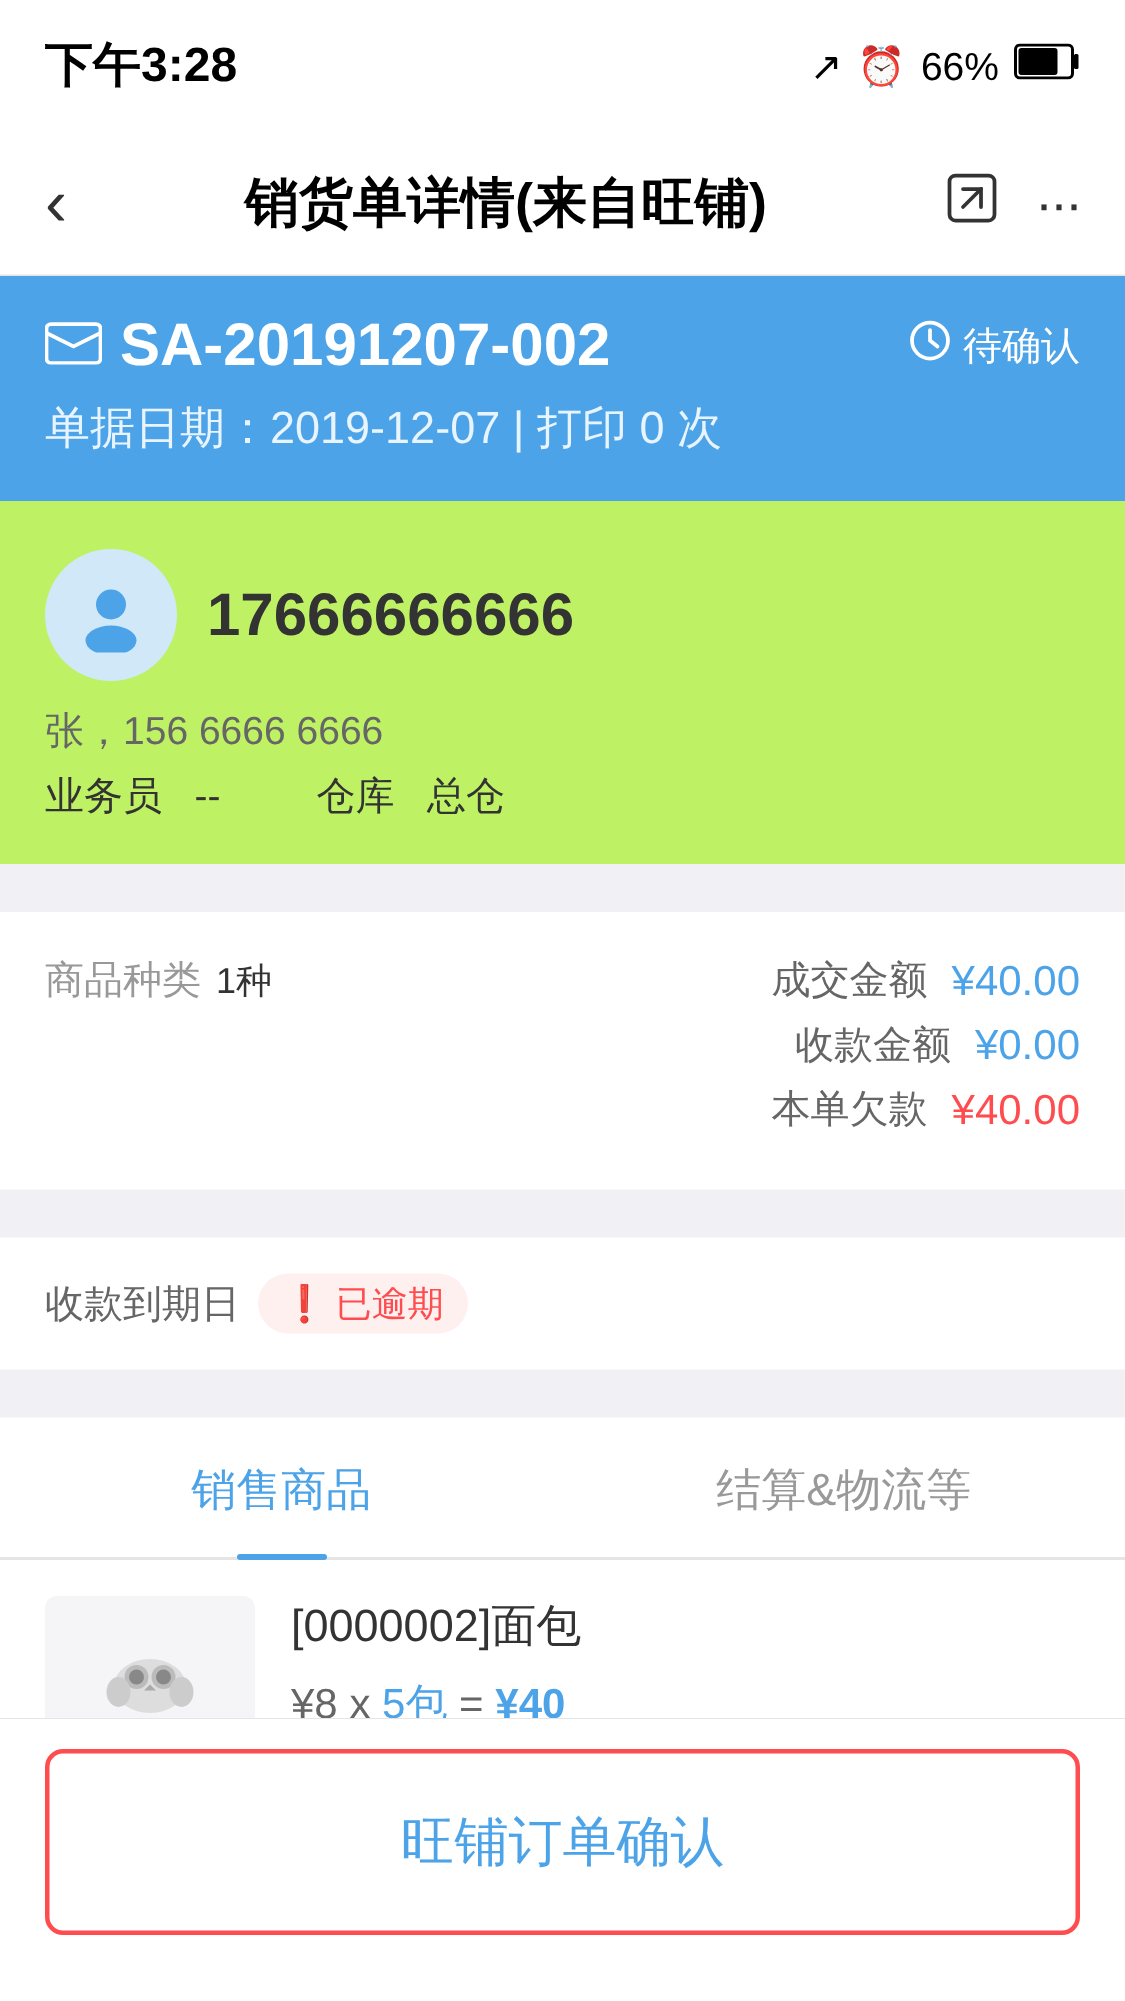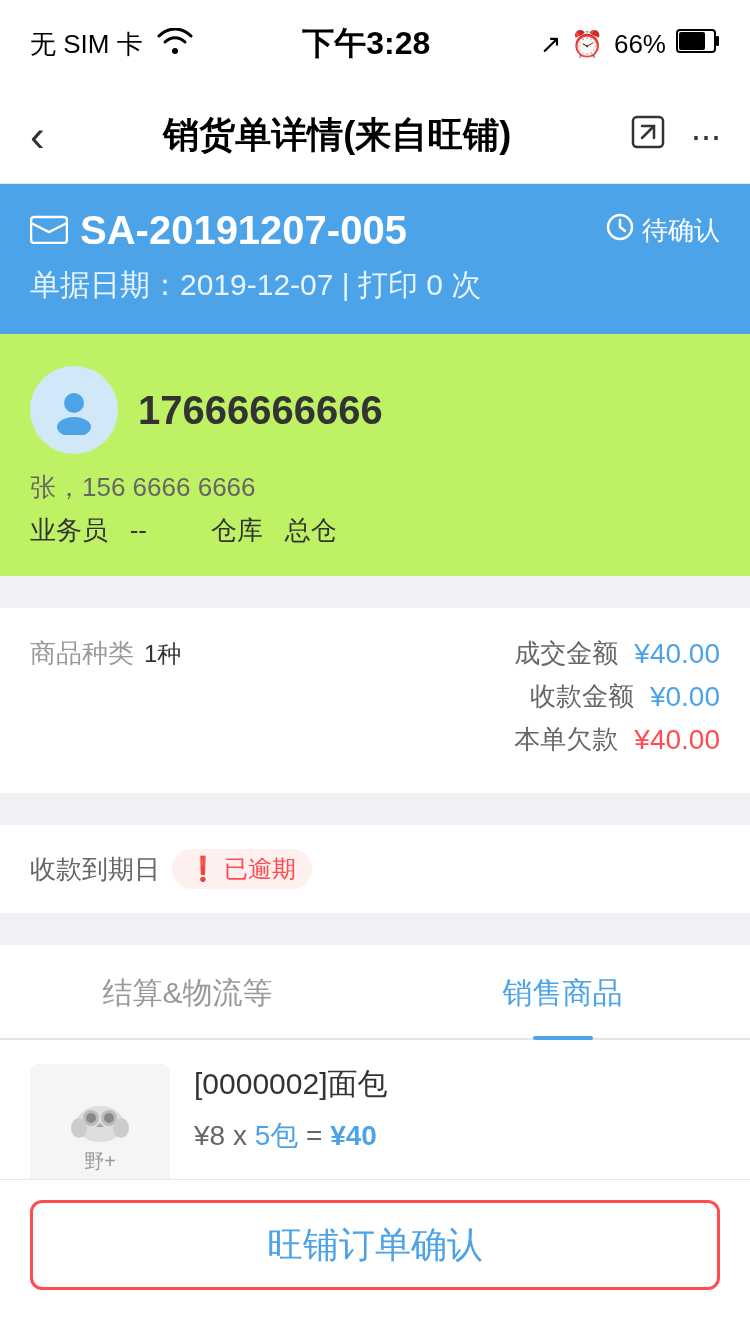--- a/index.html
+++ b/index.html
@@ -270,21 +270,21 @@
       position: fixed;
       bottom: 0;
       left: 0;
       width: 750px;
       background: #fff;
       padding: 20px 30px 44px;
       border-top: 1px solid #e5e5e5;
     }
     .confirm-btn {
       width: 100%;
-      height: 90px;
+      height: 124px;
       border: 3px solid #ff4d4f;
       border-radius: 12px;
       background: #fff;
       color: #4da3e8;
       font-size: 36px;
       font-weight: 500;
       cursor: pointer;
       display: flex;
       align-items: center;
       justify-content: center;
@@ -292,30 +292,20 @@
 
     .divider {
       height: 16px;
       background: #f0f0f5;
     }
   </style>
 </head>
 <body>
 
 <div class="status-bar">
-  <div class="status-left">
-    <span>无 SIM 卡</span>
-    <span>
-      <svg width="36" height="26" viewBox="0 0 36 26" fill="none">
-        <path d="M18 20a3 3 0 1 1 0 6 3 3 0 0 1 0-6z" fill="#000"></path>
-        <path d="M8 14c2.7-2.7 6.3-4.3 10-4.3s7.3 1.6 10 4.3" stroke="#000" stroke-width="3" fill="none" stroke-linecap="round"></path>
-        <path d="M2 8C6.5 3.5 12 1 18 1s11.5 2.5 16 7" stroke="#000" stroke-width="3" fill="none" stroke-linecap="round"></path>
-      </svg>
-    </span>
-  </div>
   <div class="status-center">下午3:28</div>
   <div class="status-right">
     <span>↗</span>
     <span>⏰</span>
     <span>66%</span>
     <span>
       <svg width="44" height="24" viewBox="0 0 44 24">
         <rect x="1" y="1" width="38" height="22" rx="3" ry="3" stroke="#000" stroke-width="2" fill="none"></rect>
         <rect x="3" y="3" width="26" height="18" rx="2" ry="2" fill="#000"></rect>
         <rect x="40" y="7" width="3" height="10" rx="1" fill="#000"></rect>
@@ -343,21 +333,21 @@
 
 <div class="header-card">
   <div class="header-card-top">
     <div class="order-id">
       <span>
         <svg width="38" height="32" viewBox="0 0 38 32" fill="none">
           <rect x="1" y="5" width="36" height="26" rx="3" stroke="#fff" stroke-width="2.5" fill="none"></rect>
           <path d="M1 11 L19 20 L37 11" stroke="#fff" stroke-width="2.5" fill="none"></path>
         </svg>
       </span>
-      <span>SA-20191207-005</span>
+      <span>SA-20191207-002</span>
     </div>
     <div class="status-badge">
       <span>
         <svg width="28" height="28" viewBox="0 0 28 28" fill="none">
           <circle cx="14" cy="14" r="12" stroke="#fff" stroke-width="2.5"></circle>
           <path d="M14 7 L14 14 L19 18" stroke="#fff" stroke-width="2.5" stroke-linecap="round"></path>
         </svg>
       </span>
       <span>待确认</span>
     </div>
@@ -429,25 +419,25 @@
   <div class="overdue-badge">
     <span style="color:#ff4d4f;">❗</span>
     <span>已逾期</span>
   </div>
 </div>
 
 <div class="divider"></div>
 
 <div class="tabs-section">
   <div class="tabs-row">
+    <div class="tab active">
+      <span>销售商品</span>
+    </div>
     <div class="tab">
       <span>结算&amp;物流等</span>
-    </div>
-    <div class="tab active">
-      <span>销售商品</span>
     </div>
   </div>
 </div>
 
 <div class="product-section">
   <div class="product-thumb">
     <div class="product-thumb-inner">
       <svg width="70" height="50" viewBox="0 0 70 50" fill="none">
 
         <ellipse cx="35" cy="30" rx="24" ry="18" fill="#ddd"></ellipse>

